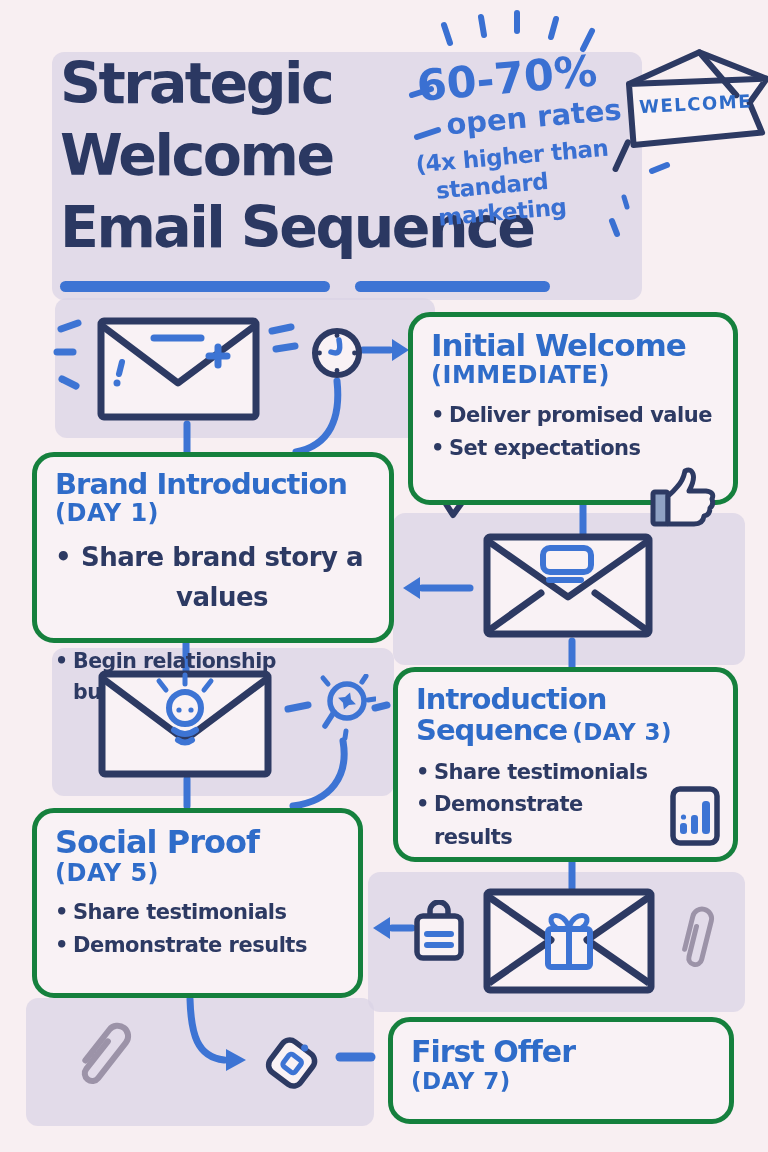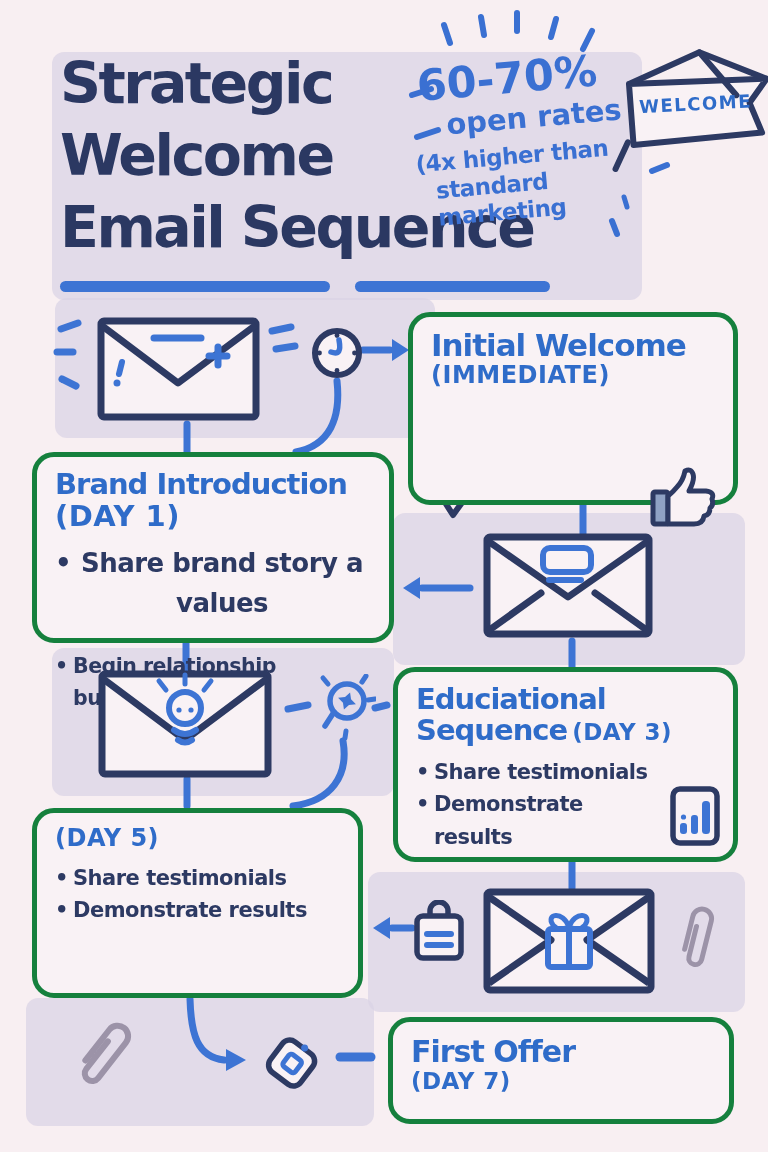--- a/index.html
+++ b/index.html
@@ -227,44 +227,49 @@
     <svg width="72" height="68" viewBox="0 0 72 68">
       <rect x="17" y="12" width="38" height="38" rx="9" transform="rotate(45 36 31)" fill="#f9f2f5" stroke="#2d3a63" stroke-width="5.5"></rect>
       <rect x="29" y="24" width="15" height="15" rx="3" transform="rotate(45 36.5 31.5)" fill="none" stroke="#3d74d4" stroke-width="5"></rect>
       <circle cx="51" cy="18" r="3.5" fill="#3d74d4"></circle>
     </svg>
   </div>
 
   <div class="box" style="left:408px;top:312px;width:330px;height:193px;">
     <div class="box-title" style="font-size:31px;">Initial Welcome</div>
     <div class="box-sub" style="font-size:24px;">(IMMEDIATE)</div>
+    <div class="bullets">
+      <div class="bullet" style="font-size:21px;">Deliver promised value</div>
+      <div class="bullet" style="font-size:21px;">Set expectations</div>
+    </div>
   </div>
 
   <div class="box" style="left:32px;top:452px;width:362px;height:191px;">
     <div class="box-title" style="font-size:29px;">Brand Introduction</div>
-    <div class="box-sub" style="font-size:29px;">(DAY 1)</div>
+    <div class="box-sub" style="font-size:24px;">(DAY 1)</div>
     <div class="bullets">
       <div class="bullet" style="font-size:26px;text-align:center;">Share brand story a values</div>
       <div class="bullet" style="font-size:20.5px;margin-top:28px;">Begin relationship building</div>
     </div>
   </div>
 
   <div class="box" style="left:393px;top:667px;width:345px;height:195px;">
-    <div class="box-title" style="font-size:29px;">Educiational</div>
+    <div class="box-title" style="font-size:29px;">Introduction</div>
     <div>
       <span class="box-title" style="font-size:29px;">Sequence</span>
       <span class="box-sub" style="font-size:23px;">(DAY 3)</span>
     </div>
     <div class="bullets">
       <div class="bullet" style="font-size:21px;">Share testimonials</div>
       <div class="bullet" style="font-size:21px;width:230px;">Demonstrate results</div>
     </div>
   </div>
 
   <div class="box" style="left:32px;top:808px;width:331px;height:190px;">
+    <div class="box-title" style="font-size:32px;">Social Proof</div>
     <div class="box-sub" style="font-size:24px;">(DAY 5)</div>
     <div class="bullets">
       <div class="bullet" style="font-size:21px;">Share testimonials</div>
       <div class="bullet" style="font-size:21px;">Demonstrate results</div>
     </div>
   </div>
 
   <div class="box" style="left:388px;top:1017px;width:346px;height:107px;padding-top:14px;">
     <div class="box-title" style="font-size:30px;">First Offer</div>
     <div class="box-sub" style="font-size:23px;">(DAY 7)</div>

